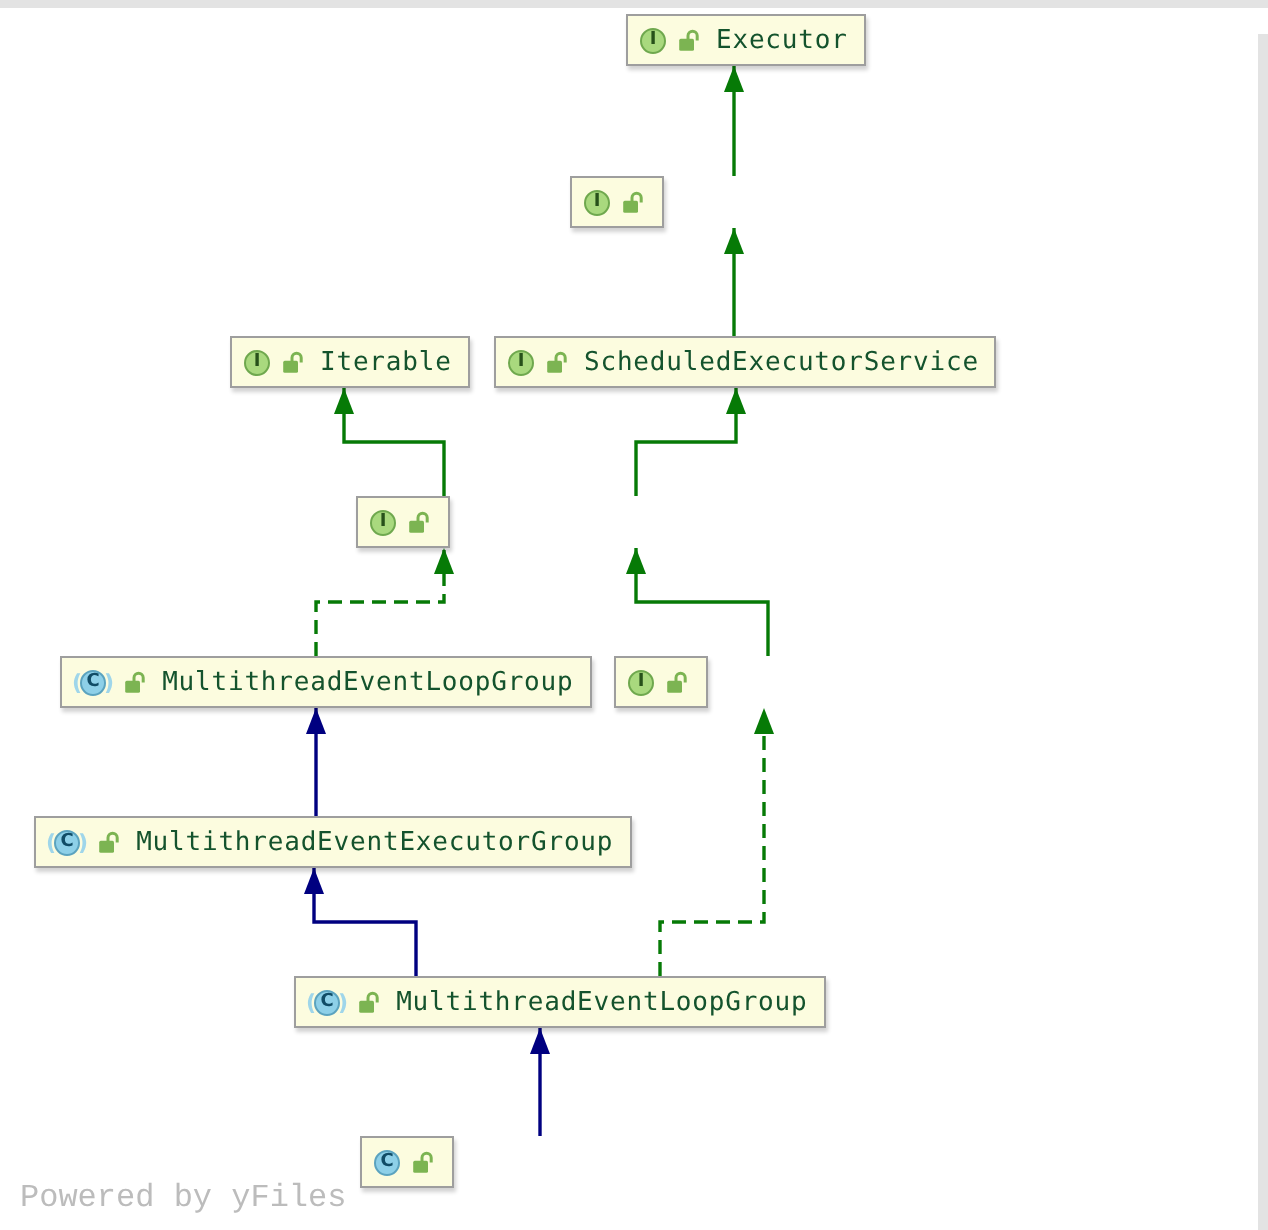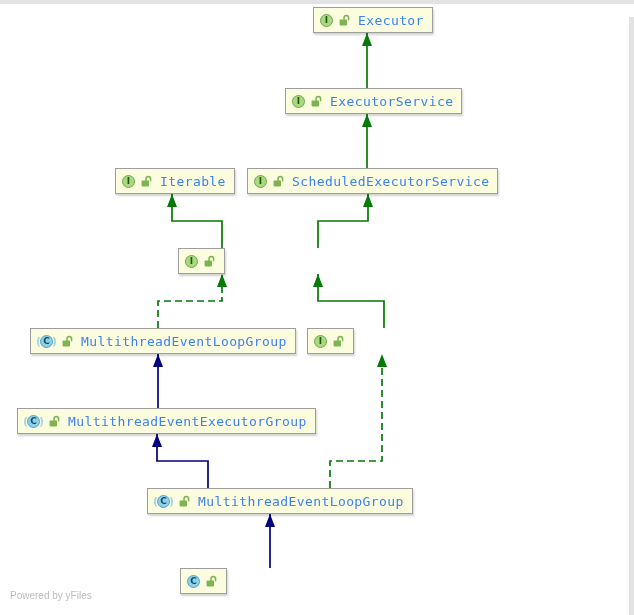--- a/index.html
+++ b/index.html
@@ -15,38 +15,38 @@
   .edge-navy  { stroke:#000080; fill:none; stroke-width:1.7px; }
   .edge-dashed { stroke-dasharray:7 4; }
 
   .node {
     position:absolute; height:26px; box-sizing:border-box;
     display:flex; align-items:center; gap:4px;
     background:#fcfcdf; border:1px solid #9e9e9e;
     box-shadow:1px 2px 2px rgba(0,0,0,0.18);
     padding:0 8px 0 6px; white-space:nowrap; cursor:default;
   }
-  .node-label { font-size:13px; letter-spacing:0.4px; color:#3b82f6; padding-left:3px; }
+  .node-label { font-size:13px; letter-spacing:0.4px; color:#14532d; padding-left:3px; }
   .icon-box { display:flex; align-items:center; }
   .type-icon {
     width:13px; height:13px; border-radius:50%; box-sizing:border-box;
     display:flex; align-items:center; justify-content:center;
     font-family:"DejaVu Sans","Liberation Sans",sans-serif;
     font-size:9px; font-weight:bold; line-height:1;
   }
   .type-interface { background:#a9d97e; border:1px solid #6fa84e; color:#27511a; }
   .type-class     { background:#8ed0e8; border:1px solid #5ba3bf; color:#114c66; }
   .paren { color:#9fd6ea; font-size:11px; font-weight:bold; line-height:1;
            font-family:"DejaVu Sans","Liberation Sans",sans-serif; margin:0 -1px; }
   .lock { display:flex; align-items:center; margin-left:2px; }
 
   .watermark {
     position:absolute; left:10px; top:590px;
-    font-family:Liberation Sans, sans-serif;
-    font-size:10px; color:#bcbcbc;
+    font-family:Liberation Mono, monospace;
+    font-size:16px; color:#bcbcbc;
   }
 </style>
 </head>
 <body>
 
 <div class="top-strip"></div>
 <div class="right-strip"></div>
 
 <svg id="edge-layer" xmlns="http://www.w3.org/2000/svg">
   <defs>
@@ -87,21 +87,20 @@
     <div class="node" style="left: 285px; top: 88px;">
       <span class="icon-box">
         <span class="type-icon type-interface">I</span>
       </span>
       <span class="lock">
         <svg width="12" height="12" viewBox="0 0 12 12">
           <path d="M5 6 V3.9 A2.3 2.3 0 0 1 9.6 3.9 V6.2" fill="none" stroke="#7cb452" stroke-width="1.5"></path>
           <rect x="0.6" y="5.4" width="7.4" height="6" rx="0.8" fill="#7cb452"></rect>
         </svg>
       </span>
-      <span class="node-label">ExecutorService</span>
     </div>
     <div class="node" style="left: 115px; top: 168px;">
       <span class="icon-box">
         <span class="type-icon type-interface">I</span>
       </span>
       <span class="lock">
         <svg width="12" height="12" viewBox="0 0 12 12">
           <path d="M5 6 V3.9 A2.3 2.3 0 0 1 9.6 3.9 V6.2" fill="none" stroke="#7cb452" stroke-width="1.5"></path>
           <rect x="0.6" y="5.4" width="7.4" height="6" rx="0.8" fill="#7cb452"></rect>
         </svg>

